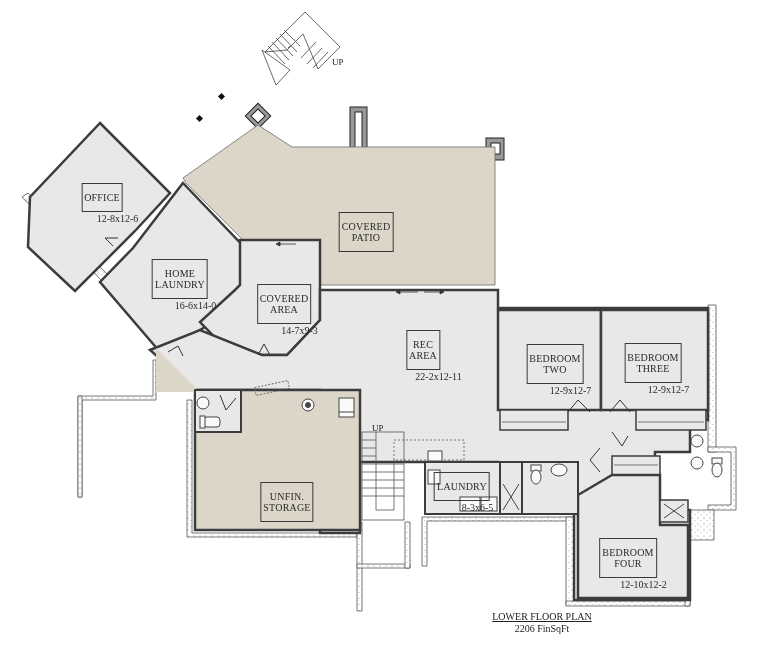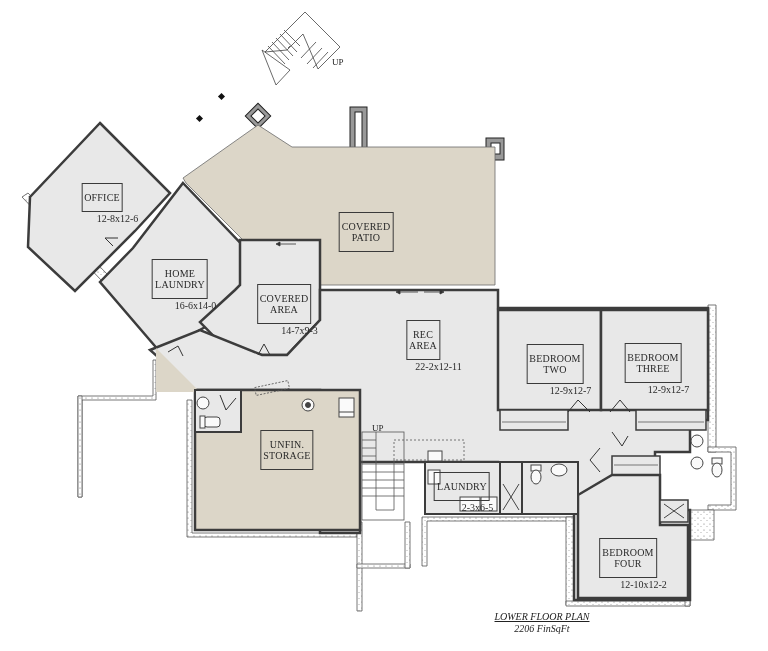--- a/index.html
+++ b/index.html
@@ -16,21 +16,20 @@
     }
     .room-dim { display: block; font-size: 10px; line-height: 13px; margin-left: 31px; }
     .small-label {
       position: absolute; font-family: "Liberation Serif", "DejaVu Serif", serif;
       font-size: 9px; color: #222; text-align: right;
     }
     .title-block {
       position: absolute; left: 492px; top: 611px; text-align: center;
       font-family: "Liberation Serif", "DejaVu Serif", serif; color: #222;
       width: 100px;
-      font-style: italic;
     }
     .title-block .t1 { font-size: 10px; text-decoration: underline; display: block; line-height: 12px; }
     .title-block .t2 { font-size: 10px; display: block; line-height: 12px; }
   </style>
 </head>
 <body>
 
 <svg id="plan" viewBox="0 0 768 651" xmlns="http://www.w3.org/2000/svg">
   <defs>
     <pattern id="dots" width="6" height="6" patternUnits="userSpaceOnUse">
@@ -216,42 +215,42 @@
 
 <div class="room-label" style="left:284px; top:284px;">
   <span class="room-name"><span>COVERED</span><br><span>AREA</span></span>
   <span class="room-dim">14-7x9-3</span>
 </div>
 
 <div class="room-label" style="left:366px; top:212px;">
   <span class="room-name"><span>COVERED</span><br><span>PATIO</span></span>
 </div>
 
-<div class="room-label" style="left:423px; top:320px;">
+<div class="room-label" style="left:423px; top:330px;">
   <span class="room-name"><span>REC</span><br><span>AREA</span></span>
   <span class="room-dim">22-2x12-11</span>
 </div>
 
 <div class="room-label" style="left:555px; top:344px;">
   <span class="room-name"><span>BEDROOM</span><br><span>TWO</span></span>
   <span class="room-dim">12-9x12-7</span>
 </div>
 
 <div class="room-label" style="left:653px; top:343px;">
   <span class="room-name"><span>BEDROOM</span><br><span>THREE</span></span>
   <span class="room-dim">12-9x12-7</span>
 </div>
 
-<div class="room-label" style="left:287px; top:430px;">
+<div class="room-label" style="left:287px; top:482px;">
   <span class="room-name"><span>UNFIN.</span><br><span>STORAGE</span></span>
 </div>
 
 <div class="room-label" style="left:462px; top:472px;">
   <span class="room-name">LAUNDRY</span>
-  <span class="room-dim">2-3x6-5</span>
+  <span class="room-dim">8-3x6-5</span>
 </div>
 
 <div class="room-label" style="left:628px; top:538px;">
   <span class="room-name"><span>BEDROOM</span><br><span>FOUR</span></span>
   <span class="room-dim">12-10x12-2</span>
 </div>
 
 <span class="small-label" style="left:332px; top:57px;">UP</span>
 <span class="small-label" style="left:372px; top:423px;">UP</span>
 

